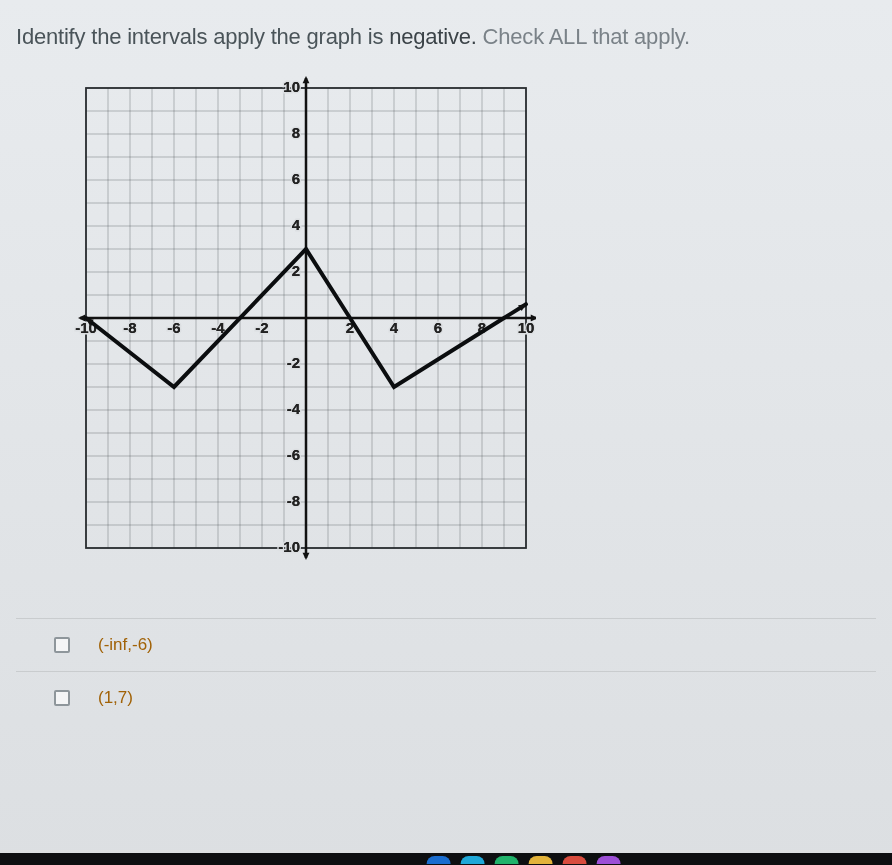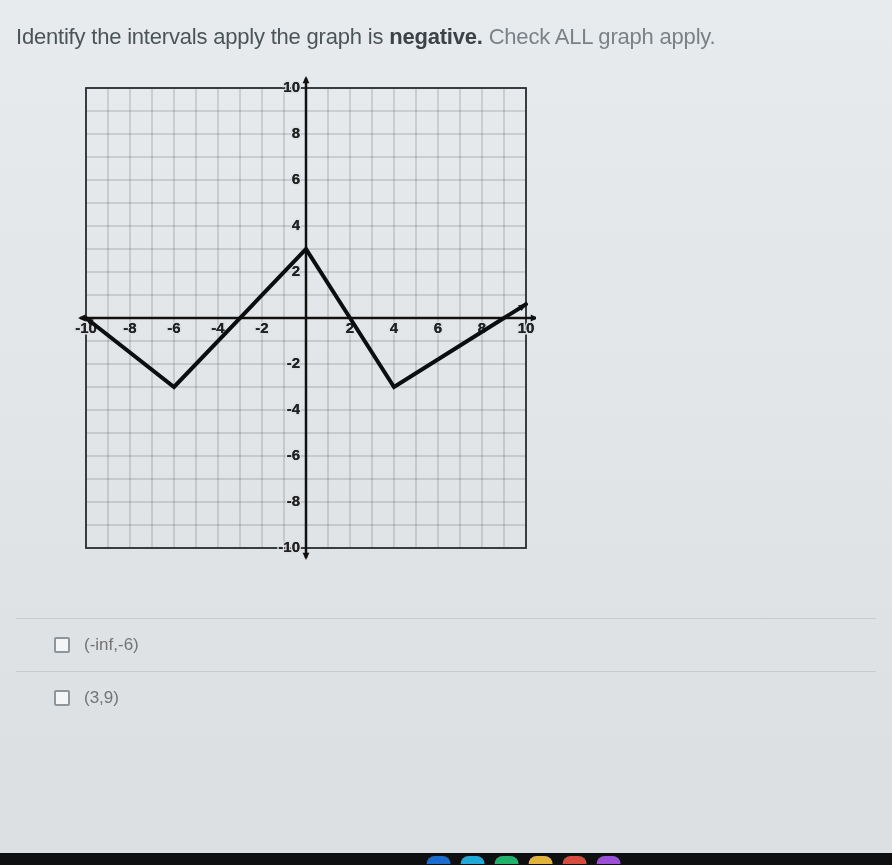--- a/index.html
+++ b/index.html
@@ -13,39 +13,39 @@
     position: relative;
   }
   .question-wrap {
     padding: 24px 16px 0 16px;
   }
   .question-text {
     font-size: 22px;
     color: #4a5459;
     letter-spacing: -0.2px;
   }
-  .question-text .bold { font-weight: 700; color: #3b4348; }
+  .question-text .bold { font-weight: 400; color: #3b4348; }
   .question-text .trail { color: #7a8288; }
   .graph-area {
     margin: 18px 0 0 40px;
     width: 480px;
     height: 500px;
     position: relative;
   }
   .answers {
     margin-top: 50px;
   }
   .answer-row {
     border-top: 1px solid #c9ccce;
     padding: 16px 0 16px 38px;
     display: flex;
     align-items: center;
-    gap: 14px;
+    gap: 28px;
     font-size: 17px;
-    color: #737373;
+    color: #a16207;
   }
   .answer-row:first-child { border-top: 1px solid #c9ccce; }
   .checkbox {
     width: 16px; height: 16px;
     border: 2px solid #8e969b;
     background: #f4f5f6;
     display: inline-block;
     border-radius: 2px;
   }
   .taskbar {
@@ -64,21 +64,21 @@
   .dock-dots span{
     width:24px;height:8px;border-radius:12px 12px 0 0;
   }
   svg text { font-family: Arial, sans-serif; font-weight:700; }
 </style>
 </head>
 <body>
 
 <div class="question-wrap">
   <div class="question-text">
-    <span>Identify the intervals apply the graph is </span><span class="bold">negative.</span><span class="trail"> Check ALL graph apply.</span>
+    <span>Identify the intervals apply the graph is </span><span class="bold">negative.</span><span class="trail"> Check ALL that apply.</span>
   </div>
 
   <div class="graph-area">
     <svg id="chart-svg" width="480" height="500" viewBox="0 0 480 500">
         <line x1="30" y1="480" x2="30" y2="20" stroke="#3a3f43" stroke-width="0.6" opacity="0.55"></line>
         <line x1="52" y1="480" x2="52" y2="20" stroke="#3a3f43" stroke-width="0.6" opacity="0.55"></line>
         <line x1="74" y1="480" x2="74" y2="20" stroke="#3a3f43" stroke-width="0.6" opacity="0.55"></line>
         <line x1="96" y1="480" x2="96" y2="20" stroke="#3a3f43" stroke-width="0.6" opacity="0.55"></line>
         <line x1="118" y1="480" x2="118" y2="20" stroke="#3a3f43" stroke-width="0.6" opacity="0.55"></line>
         <line x1="140" y1="480" x2="140" y2="20" stroke="#3a3f43" stroke-width="0.6" opacity="0.55"></line>
@@ -171,21 +171,21 @@
       </svg>
   </div>
 
   <div class="answers">
     <div class="answer-row">
       <span class="checkbox"></span>
       <span>(-inf,-6)</span>
     </div>
     <div class="answer-row">
       <span class="checkbox"></span>
-      <span>(3,9)</span>
+      <span>(1,7)</span>
     </div>
   </div>
 </div>
 
 <div class="taskbar">
  <div class="dock-dots">
    <span style="background:#1a6dcf"></span>
    <span style="background:#1fa8d8"></span>
    <span style="background:#20b26b"></span>
    <span style="background:#e2b33b"></span>

